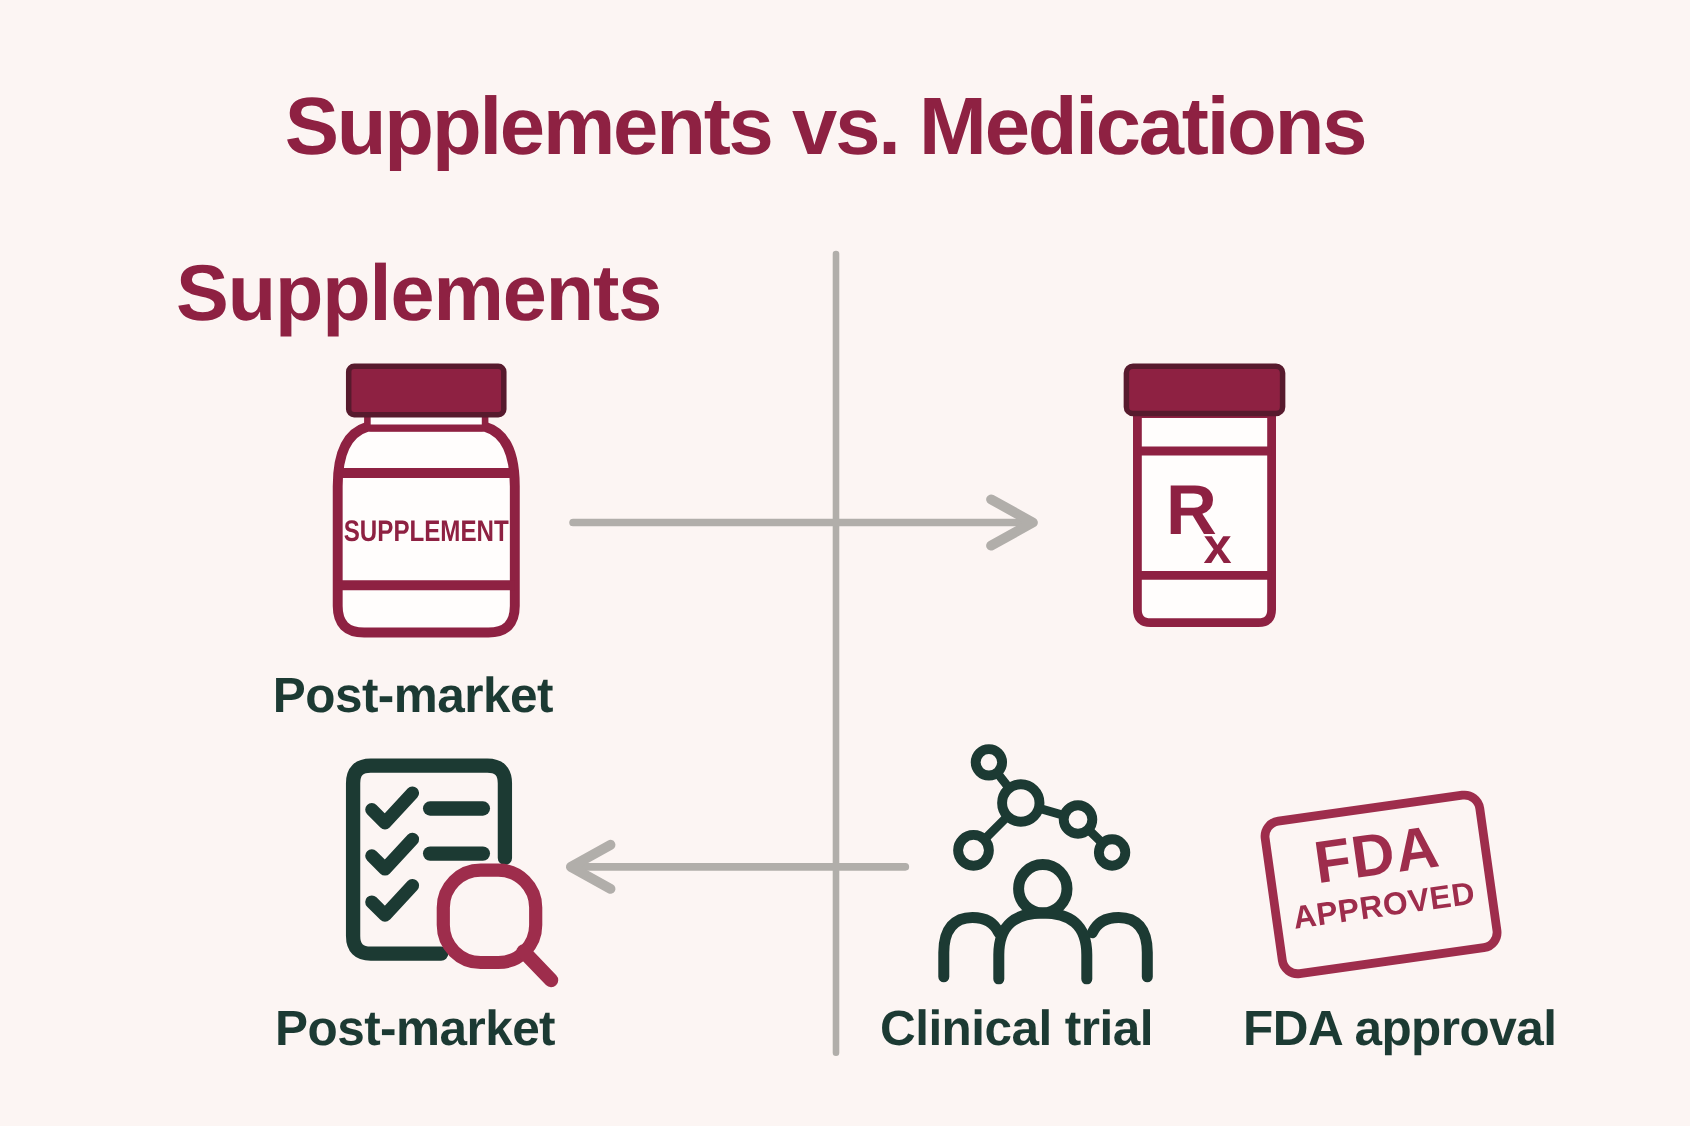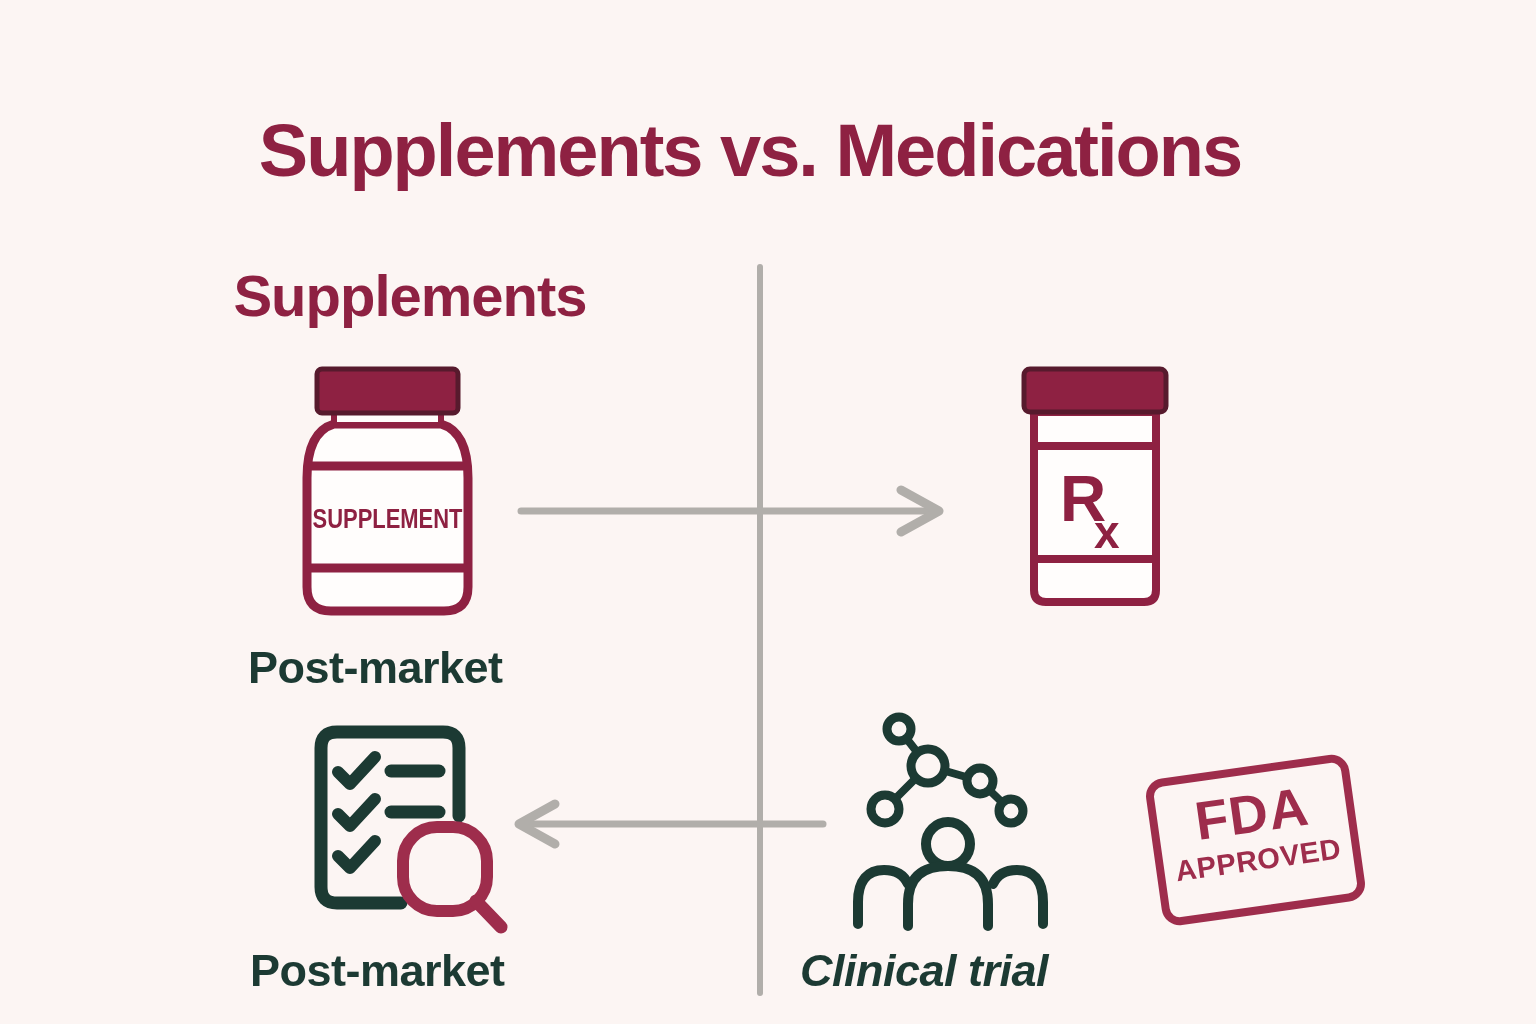--- a/index.html
+++ b/index.html
@@ -15,55 +15,53 @@
   body{
     font-family:"Liberation Sans", sans-serif;
     background:var(--bg);
   }
   .canvas{
     position:relative;
     width:1536px;
     height:960px;
     background:var(--bg);
     overflow:hidden;
-    margin-top:36px;
   }
   .abs{position:absolute;}
   .title{
     top:72px; left:0; width:1500px;
     text-align:center;
     font-size:74px; font-weight:bold;
     letter-spacing:-2px;
     color:var(--maroon);
   }
   .col-heading{
     top:226px; width:500px;
-    text-align:center;
-    font-size:58px; font-weight:bold;
+    font-size:72px; font-weight:bold;
     letter-spacing:-1px;
     color:var(--maroon);
   }
   .heading-left{left:160px;}
   .heading-right{left:850px;}
   .divider{
     left:757px; top:228px;
     width:6px; height:732px;
     border-radius:3px;
     background:var(--gray);
   }
   .caption{
     font-size:45px; font-weight:bold;
     letter-spacing:-0.5px;
     color:var(--green);
     text-align:left;
     line-height:1.35;
   }
   .cap-postmarket-top{left:248px; top:602px; width:300px;}
   .cap-premarket{left:945px; top:598px; width:300px;}
-  .cap-clinical{left:800px; top:905px; width:310px;font-style:italic;}
+  .cap-clinical{left:800px; top:905px; width:310px;}
   .cap-fda{left:1130px; top:905px; width:310px;}
   .cap-postmarket-bottom{left:250px; top:905px; width:300px;}
 
   
   .st-m{stroke:var(--maroon); fill:none;}
   .st-dm{stroke:var(--maroon-dark); fill:none;}
   .st-g{stroke:var(--green); fill:none;}
   .st-r{stroke:var(--raspberry); fill:none;}
   .st-gray{stroke:var(--gray); fill:none;}
   .f-m{fill:var(--maroon);}
@@ -160,14 +158,15 @@
     <path class="st-g" stroke-width="10" stroke-linecap="round" d="M 60,222 L 60,200 C 60,172 76,162 100,162 C 124,162 140,172 140,200 L 140,222"></path>
   </svg>
 
   <div class="abs stamp">
     <div class="stamp-word1">FDA</div>
     <div class="stamp-word2">APPROVED</div>
   </div>
 
   <div class="abs caption cap-postmarket-bottom">Post-market</div>
   <div class="abs caption cap-clinical">Clinical trial</div>
+  <div class="abs caption cap-fda">FDA approval</div>
 
 </div>
 
 </body></html>

